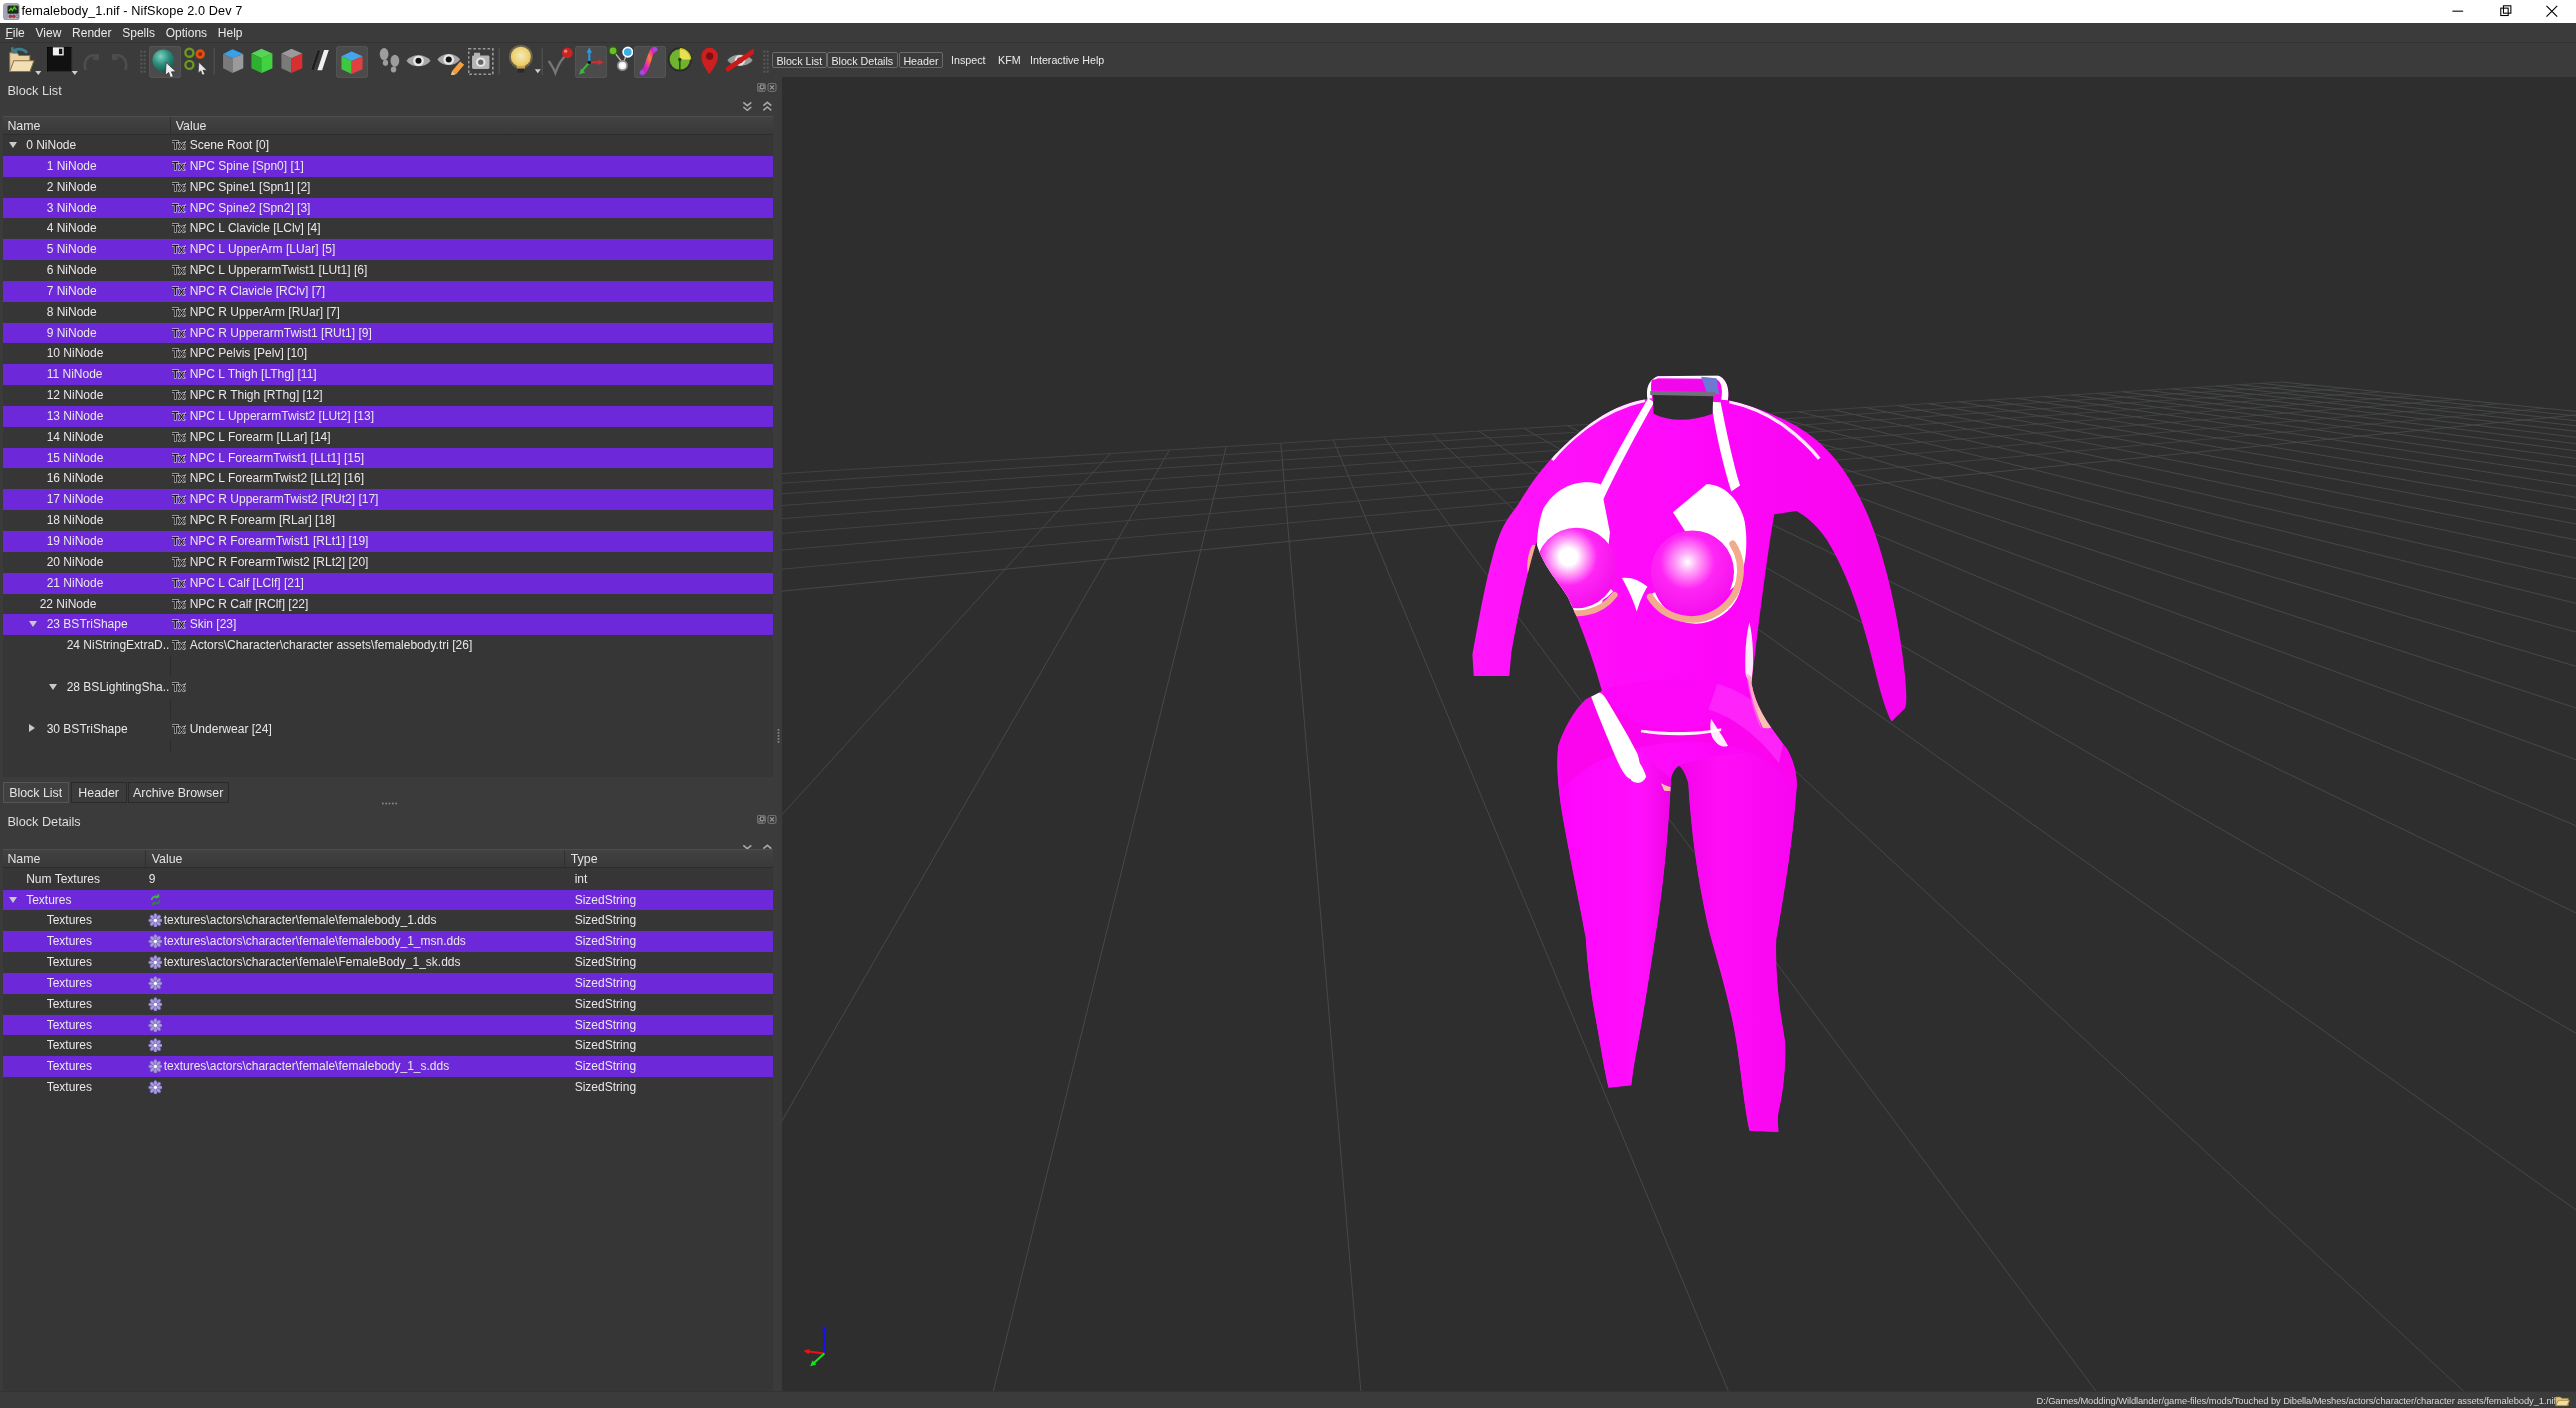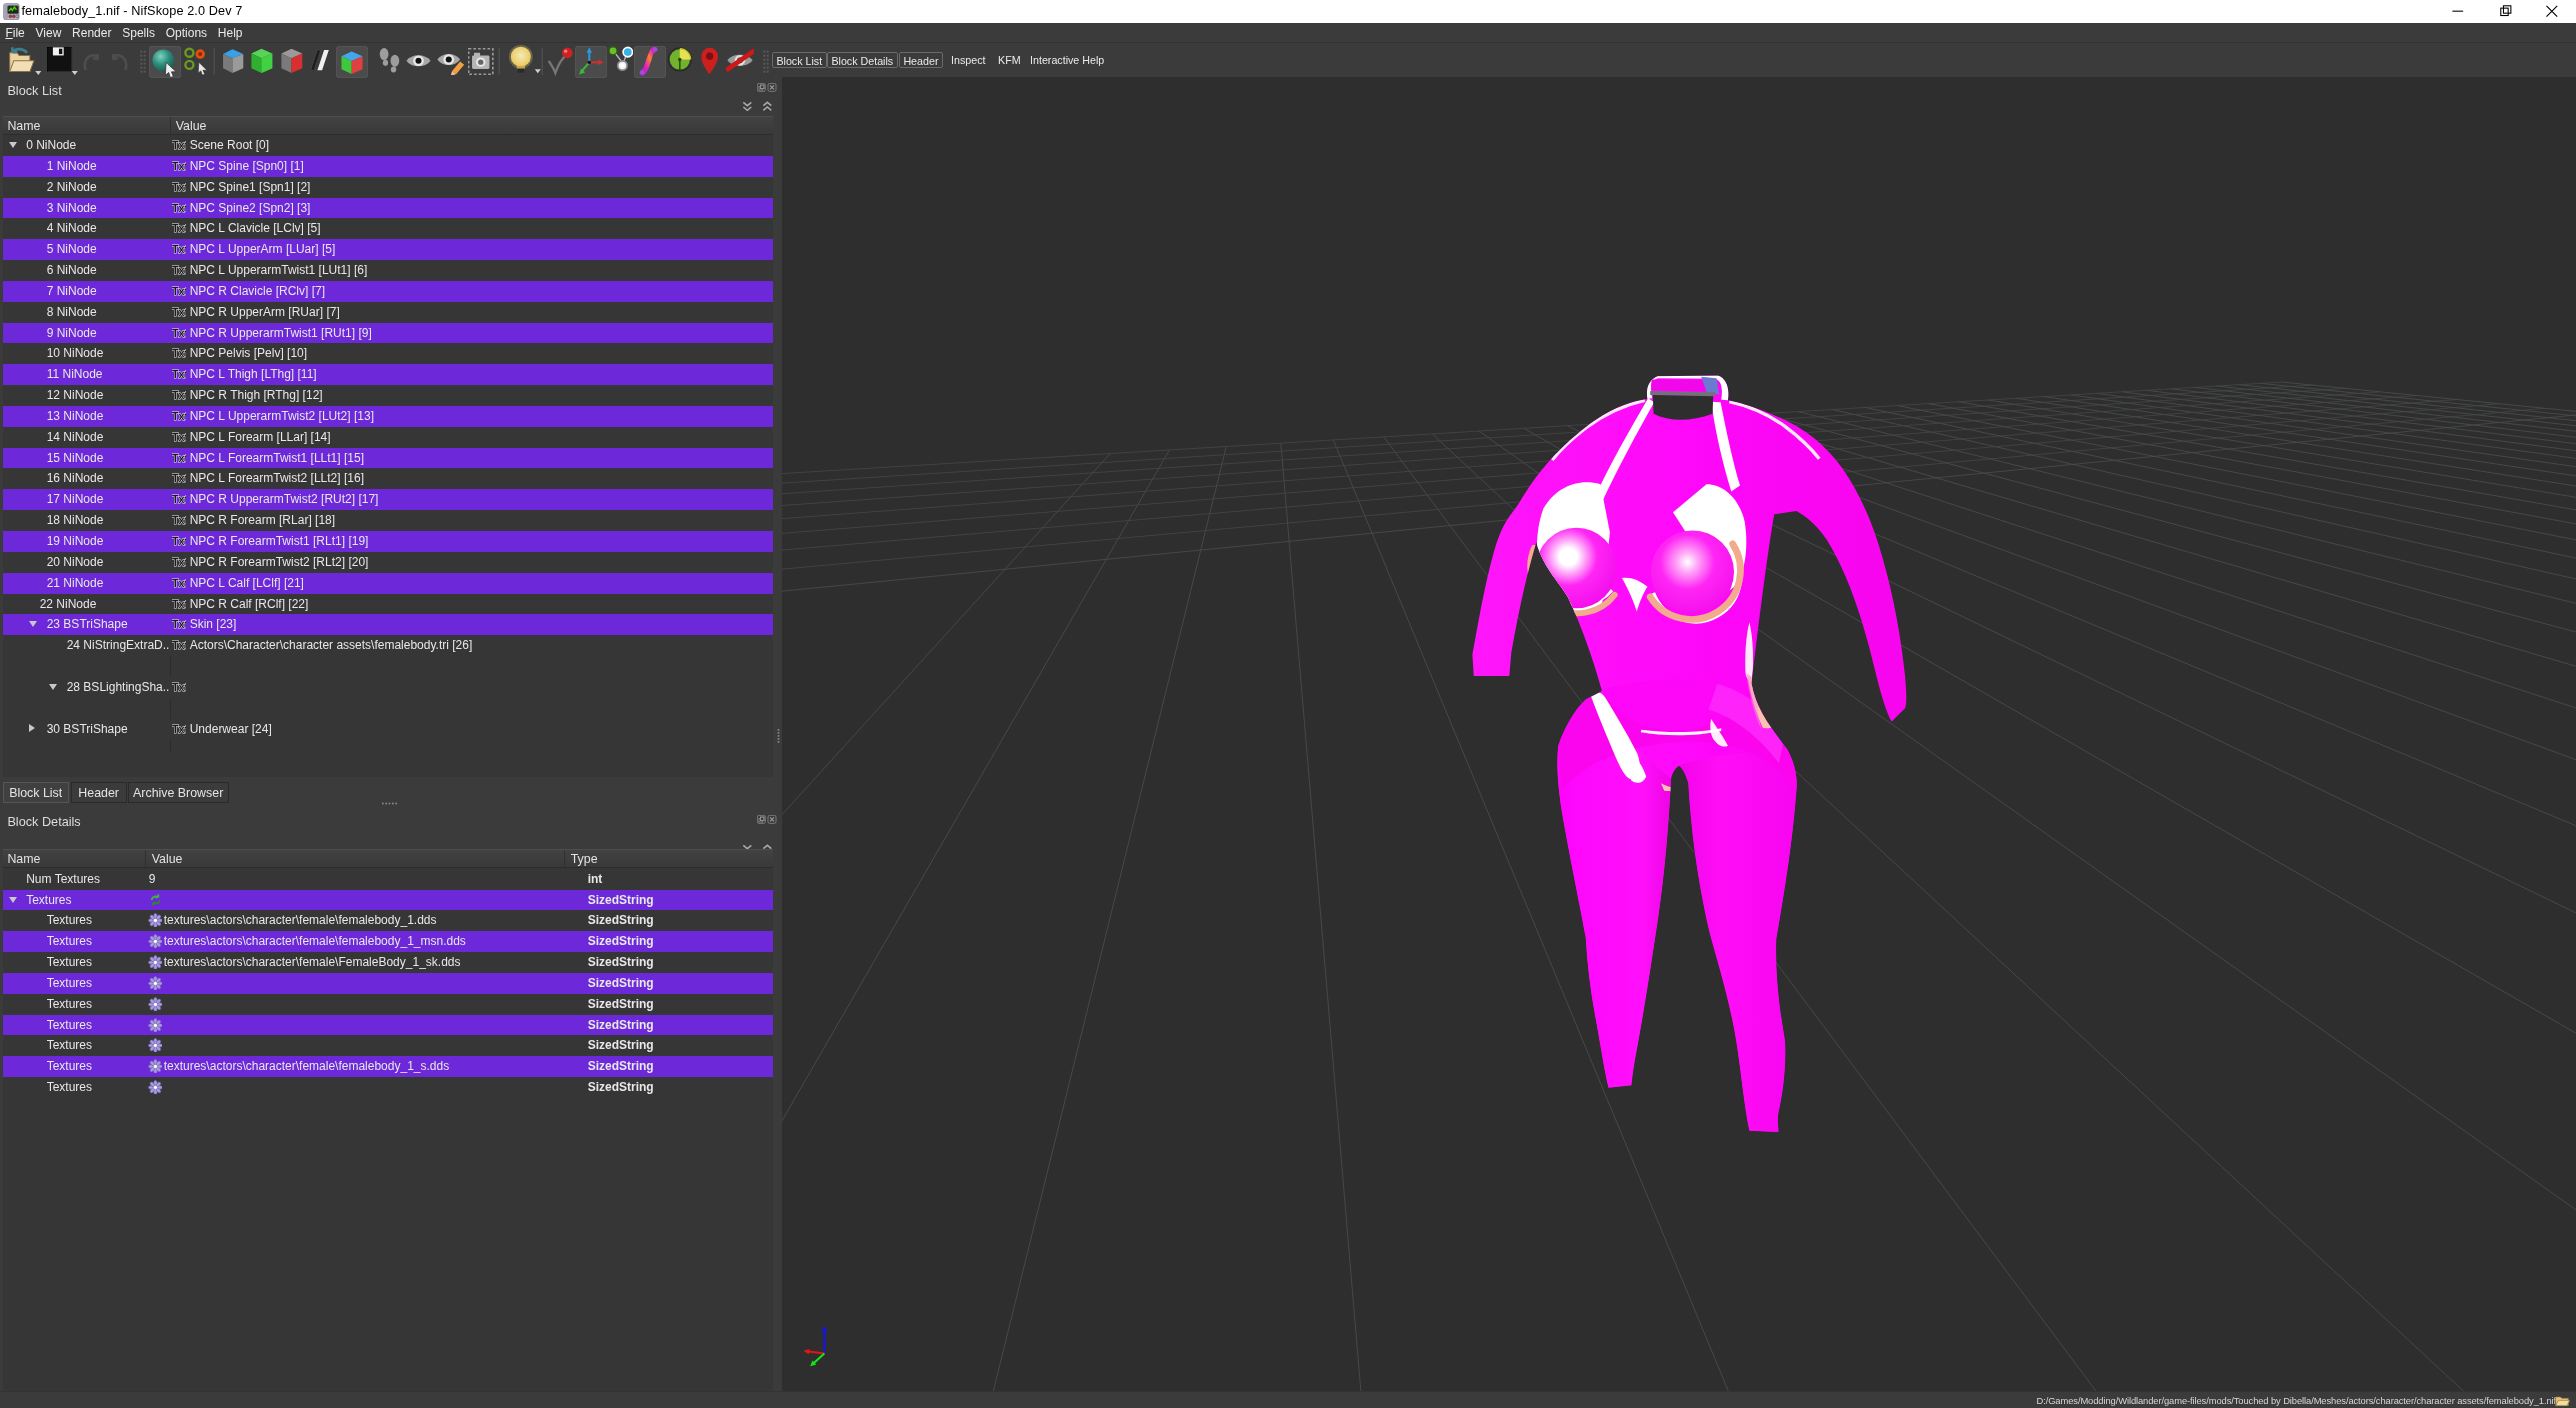--- a/index.html
+++ b/index.html
@@ -13,21 +13,21 @@
 .tbtn { position:absolute; top:8.7px; font-size:10.7px; color:#eaeaea; white-space:nowrap; }
 .tbtn.b { border:0.7px solid #6a6a6a; border-radius:2px; text-align:center; padding:2px 3.4px 0 3.4px; height:16px;}
 .docktitle { position:absolute; left:4.7px; font-size:12.7px; color:#dddddd; }
 .thead { position:absolute; left:0px; width:770px; height:19px;
   background:linear-gradient(#424242,#393939); border-top:0.7px solid #4e4e4e; border-bottom:0.7px solid #2c2c2c;}
 .thead .c { position:absolute; top:2px; font-size:12.4px; color:#e2e2e2; }
 .vline { position:absolute; top:0; width:0.7px; height:19px; background:#2f2f2f; }
 .trow { position:absolute; left:0; width:770px; height:21px; font-size:12px; color:#e8e8e8; }
 .trow .name { position:absolute; top:2.7px; white-space:pre; }
 .trow .val { position:absolute; top:2.7px; white-space:pre; }
-.trow .typ { position:absolute; left:585px; top:2.7px;font-weight:bold; }
+.trow .typ { position:absolute; left:572px; top:2.7px; }
 .even { background:#363636; }
 .odd { background:#6d28d9; }
 .sel { background:#c7c7c7; color:#1d1d1d; }
 .arrow { position:absolute; width:0; height:0; }
 .arr-d { border-left:4.7px solid transparent; border-right:4.7px solid transparent; border-top:6px solid #c9c9c9; top:7.4px;}
 .arr-r { border-top:4.7px solid transparent; border-bottom:4.7px solid transparent; border-left:6px solid #c9c9c9; top:5.4px;}
 #tabbar { position:absolute; left:2.7px; top:782px; height:22px; }
 .tab { position:absolute; top:0; height:21px; background:#3b3b3b; border:0.7px solid #2a2a2a;
   font-size:12.4px; color:#e4e4e4; text-align:center; padding-top:2.7px;}
 .tab.on { background:#404040; border-color:#555; }
@@ -316,21 +316,21 @@
       <svg class="abs" style="left:169px;top:3.4px;font-size:18px" width="14.8" height="13.4" viewBox="0 0 22 20">
         <text x="0" y="16" font-family="Liberation Sans" font-size="16" font-weight="bold" fill="#1a1a1a" stroke="#e8e8e8" stroke-width="1.4" paint-order="stroke">Txt</text>
       </svg>
       <div class="val" style="left:187px">NPC Spine2 [Spn2] [3]</div>
     </div>
     <div class="trow even" style="top:138px">
       <div class="name" style="left:44px">4 NiNode</div>
       <svg class="abs" style="left:169px;top:3.4px;font-size:18px" width="14.8" height="13.4" viewBox="0 0 22 20">
         <text x="0" y="16" font-family="Liberation Sans" font-size="16" font-weight="bold" fill="#1a1a1a" stroke="#e8e8e8" stroke-width="1.4" paint-order="stroke">Txt</text>
       </svg>
-      <div class="val" style="left:187px">NPC L Clavicle [LClv] [5]</div>
+      <div class="val" style="left:187px">NPC L Clavicle [LClv] [4]</div>
     </div>
     <div class="trow odd" style="top:159px">
       <div class="name" style="left:44px">5 NiNode</div>
       <svg class="abs" style="left:169px;top:3.4px;font-size:18px" width="14.8" height="13.4" viewBox="0 0 22 20">
         <text x="0" y="16" font-family="Liberation Sans" font-size="16" font-weight="bold" fill="#1a1a1a" stroke="#e8e8e8" stroke-width="1.4" paint-order="stroke">Txt</text>
       </svg>
       <div class="val" style="left:187px">NPC L UpperArm [LUar] [5]</div>
     </div>
     <div class="trow even" style="top:180px">
       <div class="name" style="left:44px">6 NiNode</div>

